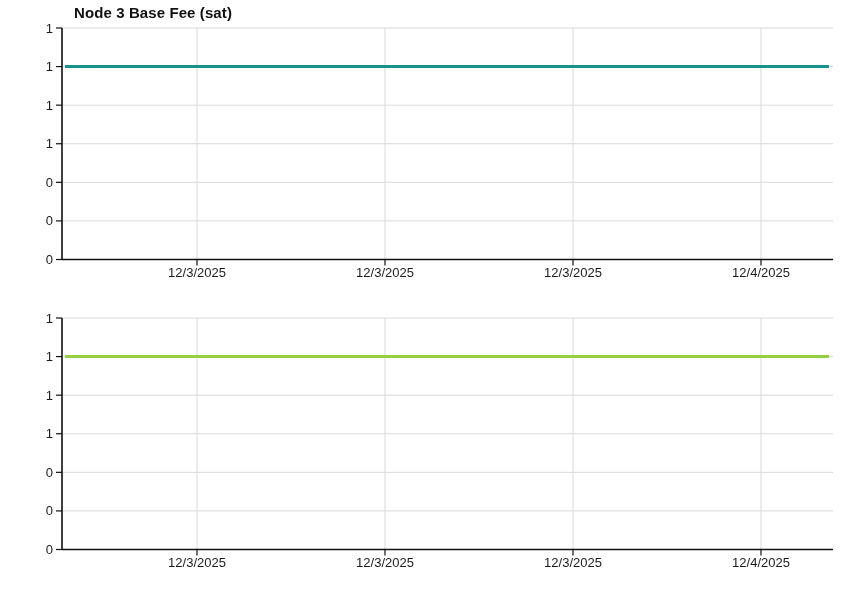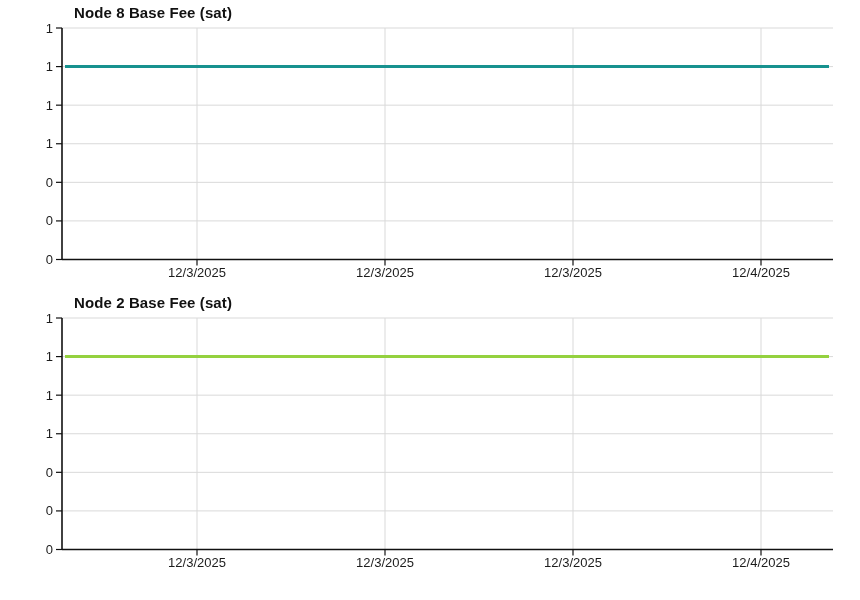--- a/index.html
+++ b/index.html
@@ -37,21 +37,21 @@
     top: 0;
     display: block;
   }
 </style>
 </head>
 <body>
 
 <div id="canvas">
 
   <section class="chart-block" style="top:0; height:285px;">
-    <h2 class="chart-title">Node 8 Base Fee (sat)</h2>
+    <h2 class="chart-title">Node 3 Base Fee (sat)</h2>
     <svg class="chart-svg" width="860" height="285" viewBox="0 0 860 285">
         <line x1="197" y1="28" x2="197" y2="259.5" stroke="#d9d9d9" stroke-width="1"></line>
         <line x1="385" y1="28" x2="385" y2="259.5" stroke="#d9d9d9" stroke-width="1"></line>
         <line x1="573" y1="28" x2="573" y2="259.5" stroke="#d9d9d9" stroke-width="1"></line>
         <line x1="761" y1="28" x2="761" y2="259.5" stroke="#d9d9d9" stroke-width="1"></line>
         <line x1="62" y1="28" x2="833" y2="28" stroke="#d9d9d9" stroke-width="1"></line>
         <line x1="62" y1="66.58333333333334" x2="833" y2="66.58333333333334" stroke="#d9d9d9" stroke-width="1"></line>
         <line x1="62" y1="105.16666666666667" x2="833" y2="105.16666666666667" stroke="#d9d9d9" stroke-width="1"></line>
         <line x1="62" y1="143.75" x2="833" y2="143.75" stroke="#d9d9d9" stroke-width="1"></line>
         <line x1="62" y1="182.33333333333334" x2="833" y2="182.33333333333334" stroke="#d9d9d9" stroke-width="1"></line>
@@ -78,21 +78,20 @@
         <line x1="385" y1="259.5" x2="385" y2="265.5" stroke="#111111" stroke-width="1.2"></line>
         <text x="385" y="277" text-anchor="middle" font-size="13" fill="#1c1c1c">12/3/2025</text>
         <line x1="573" y1="259.5" x2="573" y2="265.5" stroke="#111111" stroke-width="1.2"></line>
         <text x="573" y="277" text-anchor="middle" font-size="13" fill="#1c1c1c">12/3/2025</text>
         <line x1="761" y1="259.5" x2="761" y2="265.5" stroke="#111111" stroke-width="1.2"></line>
         <text x="761" y="277" text-anchor="middle" font-size="13" fill="#1c1c1c">12/4/2025</text>
       </svg>
   </section>
 
   <section class="chart-block" style="top:290px; height:310px;">
-    <h2 class="chart-title">Node 2 Base Fee (sat)</h2>
     <svg class="chart-svg" width="860" height="310" viewBox="0 0 860 310">
         <line x1="197" y1="28" x2="197" y2="259.5" stroke="#d9d9d9" stroke-width="1"></line>
         <line x1="385" y1="28" x2="385" y2="259.5" stroke="#d9d9d9" stroke-width="1"></line>
         <line x1="573" y1="28" x2="573" y2="259.5" stroke="#d9d9d9" stroke-width="1"></line>
         <line x1="761" y1="28" x2="761" y2="259.5" stroke="#d9d9d9" stroke-width="1"></line>
         <line x1="62" y1="28" x2="833" y2="28" stroke="#d9d9d9" stroke-width="1"></line>
         <line x1="62" y1="66.58333333333334" x2="833" y2="66.58333333333334" stroke="#d9d9d9" stroke-width="1"></line>
         <line x1="62" y1="105.16666666666667" x2="833" y2="105.16666666666667" stroke="#d9d9d9" stroke-width="1"></line>
         <line x1="62" y1="143.75" x2="833" y2="143.75" stroke="#d9d9d9" stroke-width="1"></line>
         <line x1="62" y1="182.33333333333334" x2="833" y2="182.33333333333334" stroke="#d9d9d9" stroke-width="1"></line>

